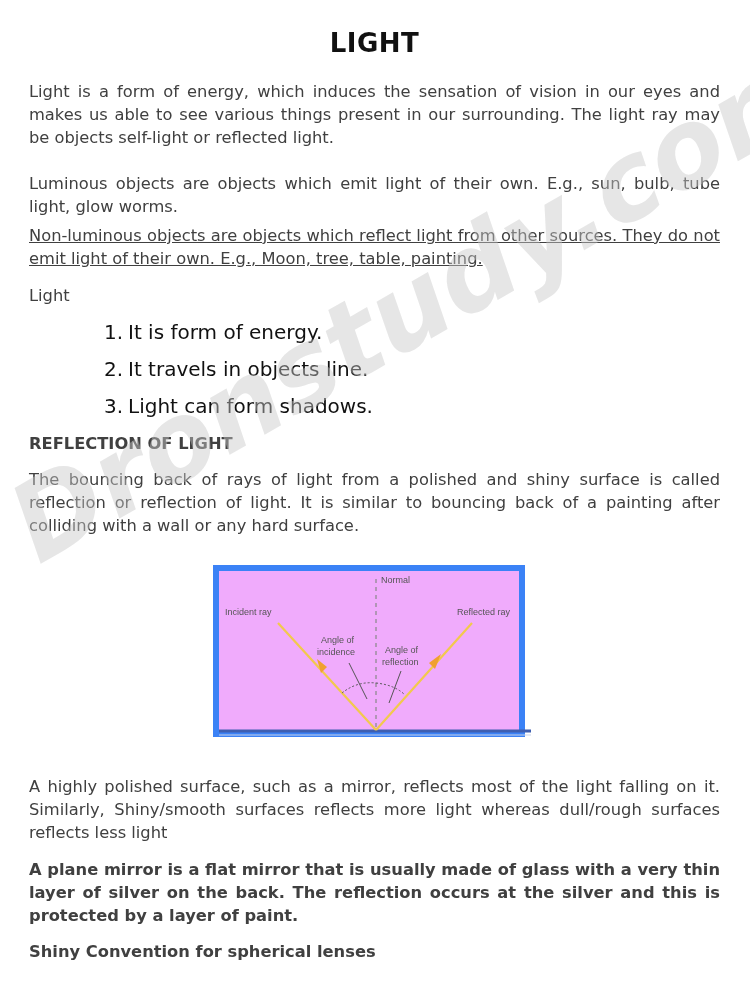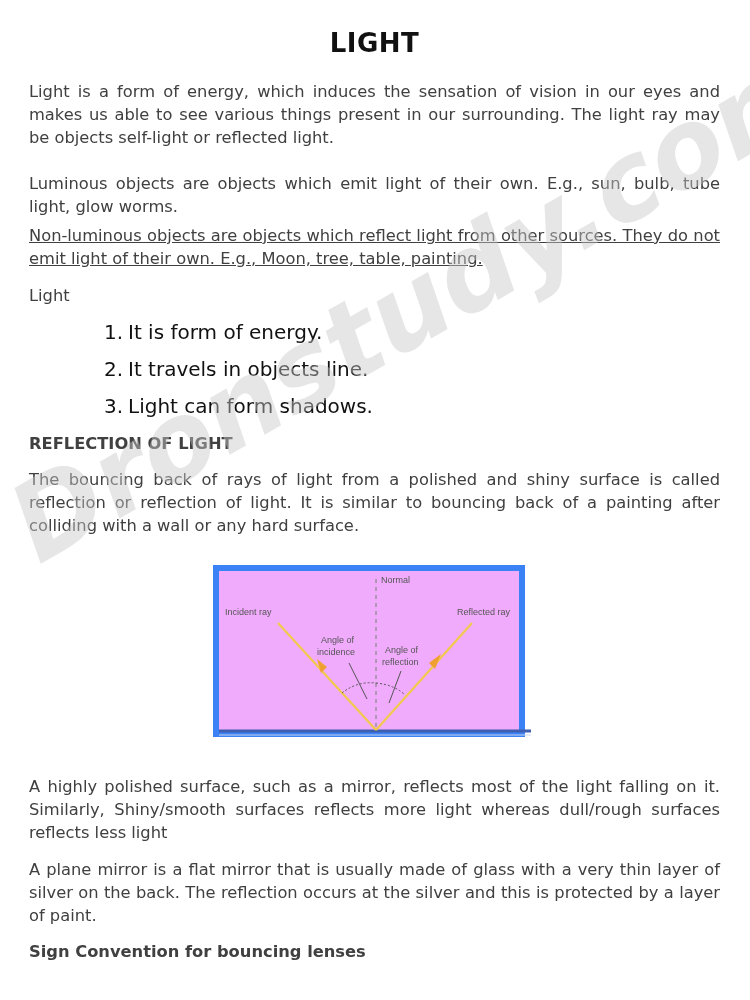--- a/index.html
+++ b/index.html
@@ -121,23 +121,23 @@
   <div class="list-item" style="top:395px;">
     <span class="num">3.</span><span>Light can form shadows.</span>
   </div>
 
   <div class="heading" style="top:432px;">REFLECTION OF LIGHT</div>
 
   <div class="para" style="top:468px;">The bouncing back of rays of light from a polished and shiny surface is called reflection or reflection of light. It is similar to bouncing back of a painting after colliding with a wall or any hard surface.</div>
 
   <div class="para" style="top:775px;">A highly polished surface, such as a mirror, reflects most of the light falling on it. Similarly, Shiny/smooth surfaces reflects more light whereas dull/rough surfaces reflects less light</div>
 
-  <div class="para" style="top:858px;">A plane mirror is a flat mirror that is usually made of glass with a very thin layer of silver on the back. The reflection occurs at the silver and this is protected by a layer of paint.</div>
+  <div class="para" style="top:858px;font-weight:bold;">A plane mirror is a flat mirror that is usually made of glass with a very thin layer of silver on the back. The reflection occurs at the silver and this is protected by a layer of paint.</div>
 
-  <div class="heading" style="top:940px;">Sign Convention for bouncing lenses</div>
+  <div class="heading" style="top:940px;">Shiny Convention for spherical lenses</div>
 </div>
 
 <div class="figure">
   <svg width="312" height="172" viewBox="0 0 312 172">
 
     <line x1="0" y1="160" x2="312" y2="160" stroke="#3f5fb0" stroke-width="3"></line>
     <line x1="0" y1="164" x2="312" y2="164" stroke="#c9d3ea" stroke-width="1"></line>
 
     <line x1="157" y1="8" x2="157" y2="160" stroke="#888" stroke-width="1.2" stroke-dasharray="4,4"></line>
 

